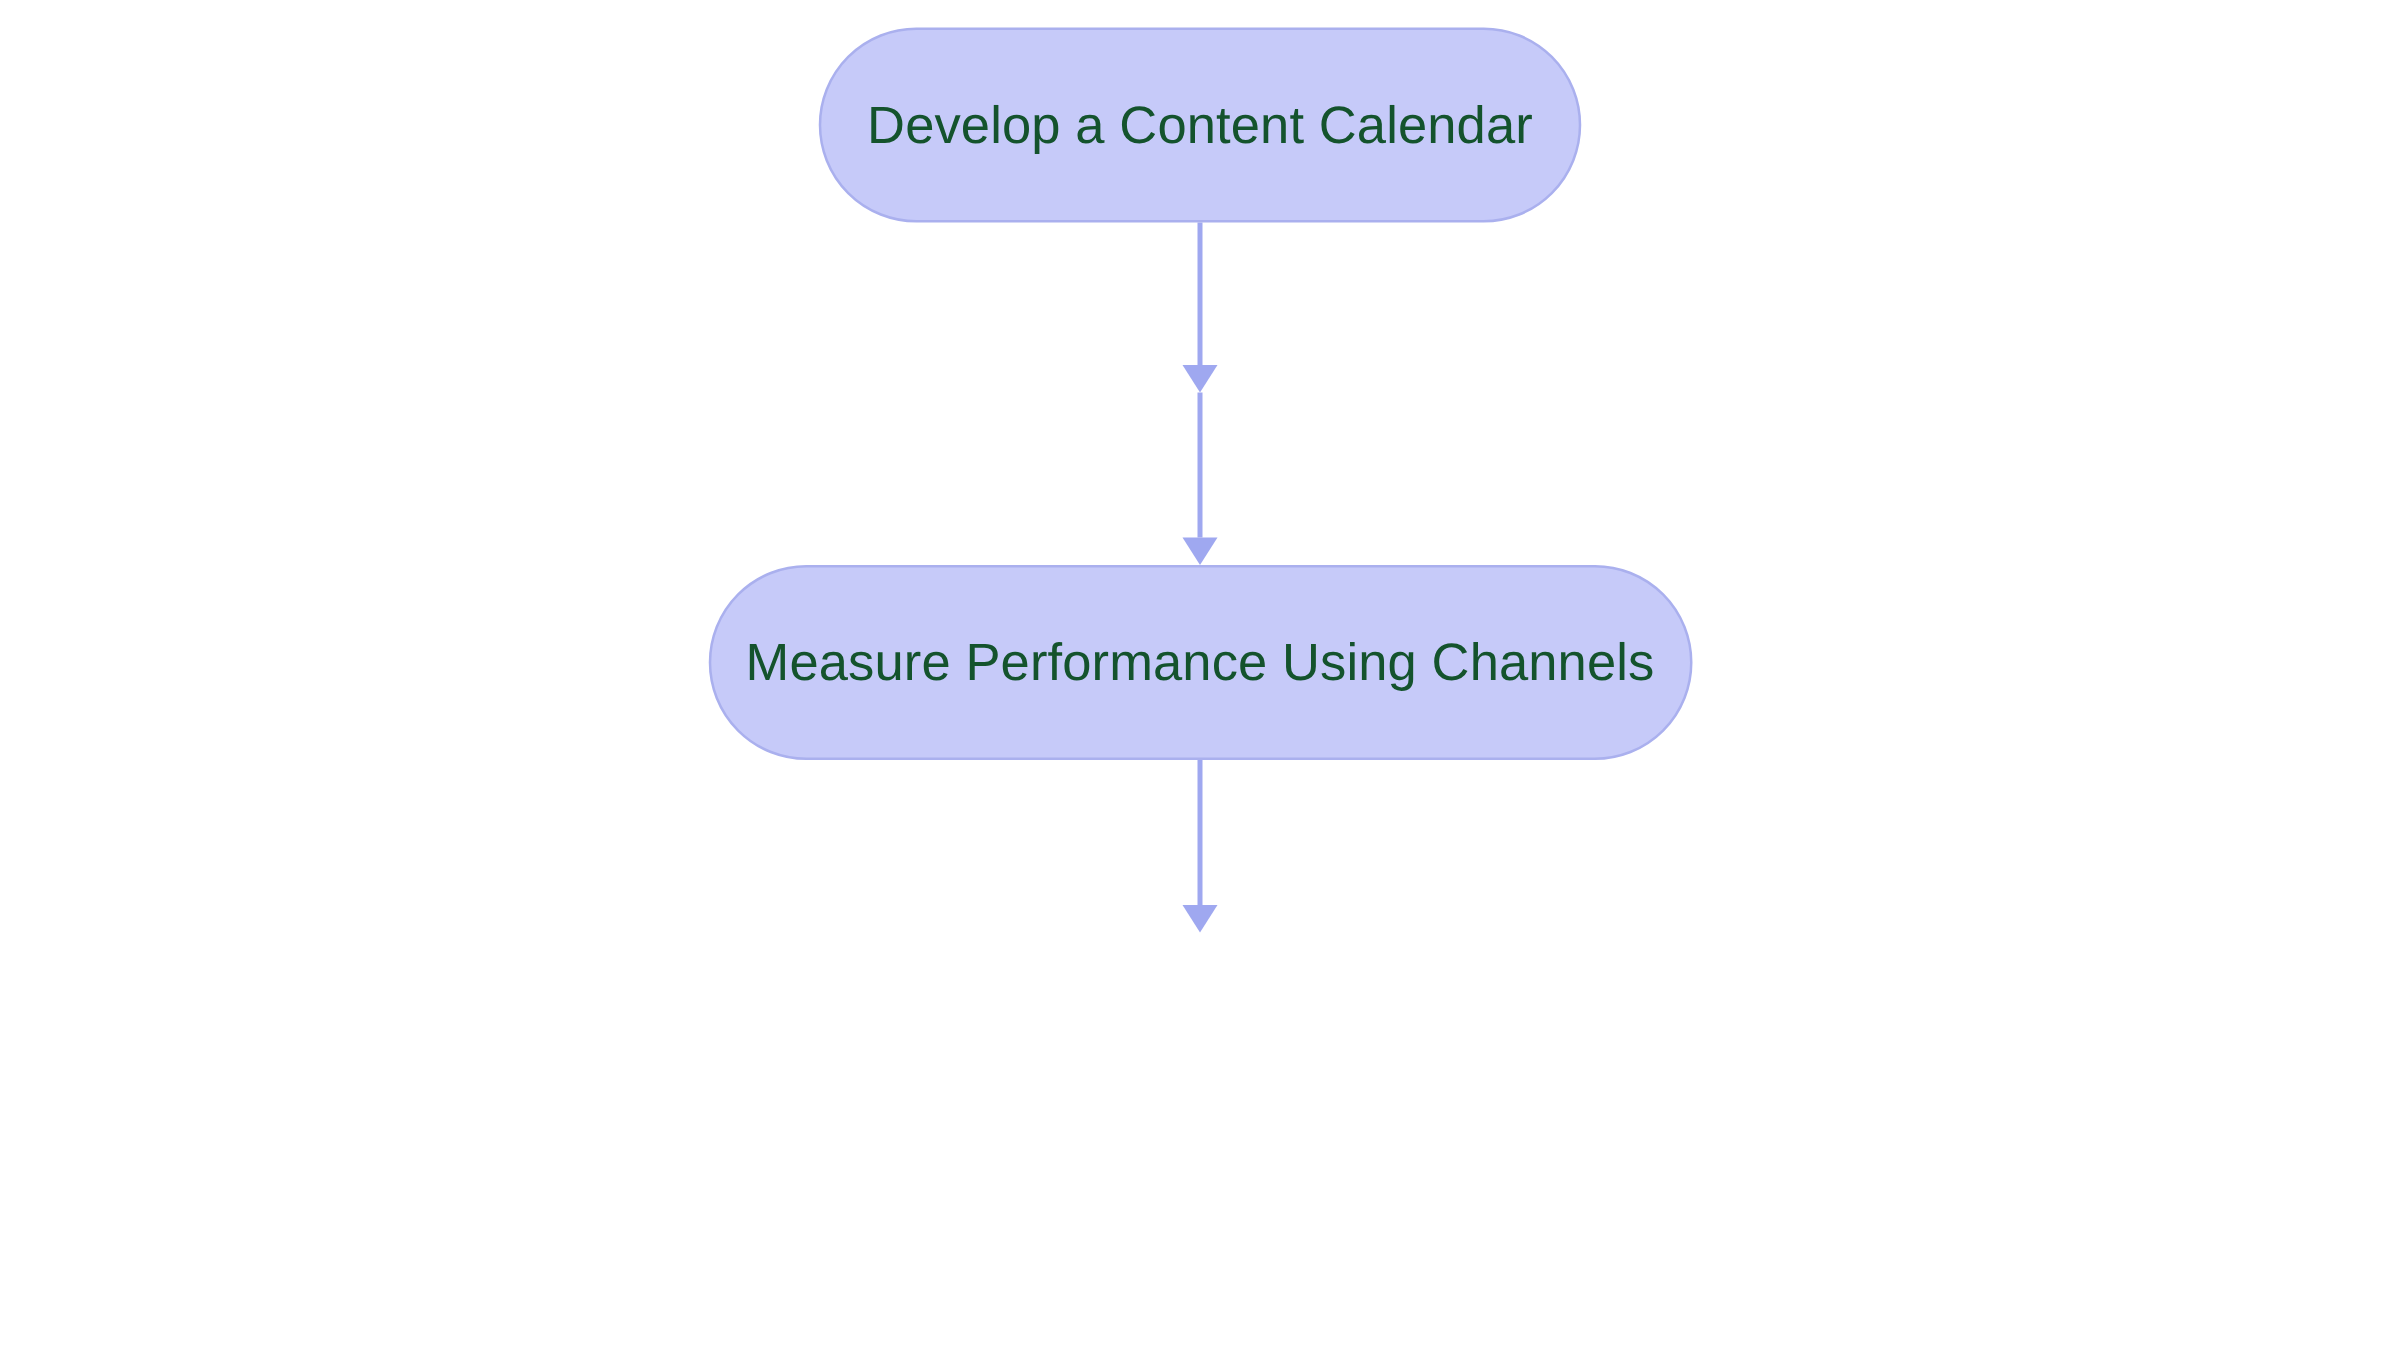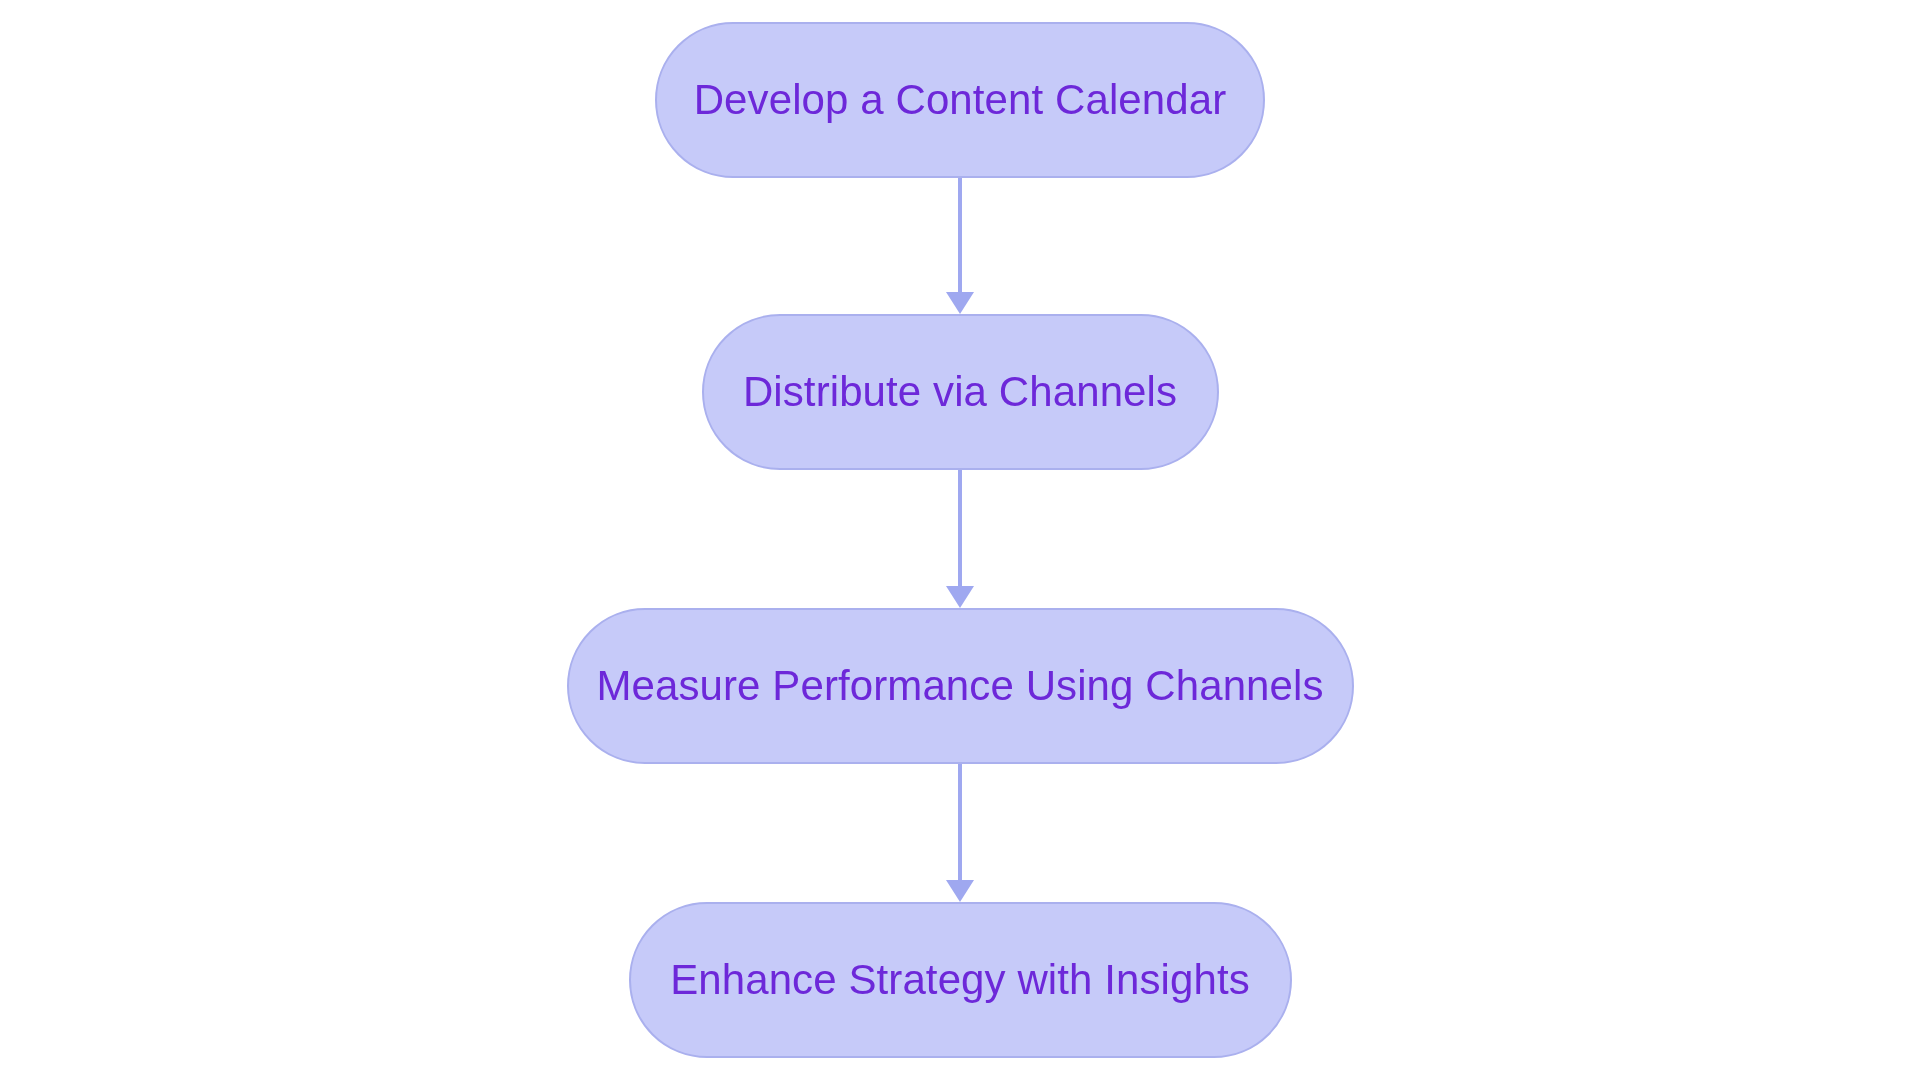--- a/index.html
+++ b/index.html
@@ -37,21 +37,21 @@
     background: #c6caf9;
     border: 2px solid #aab0ee;
     display: flex;
     align-items: center;
     justify-content: center;
     flex: 0 0 auto;
   }
   .node-label {
     font-size: 42px;
     font-weight: 400;
-    color: #6d28d9;
+    color: #14532d;
     letter-spacing: 0.1px;
     white-space: nowrap;
     line-height: 1;
     user-select: none;
   }
 
   .node-w1 { width: 610px; }
   .node-w2 { width: 517px; }
   .node-w3 { width: 787px; }
   .node-w4 { width: 663px; }
@@ -95,36 +95,30 @@
 
     <div class="node node-w1">
       <span class="node-label">Develop a Content Calendar</span>
     </div>
 
     <div class="connector gap-1">
       <div class="shaft"></div>
       <div class="head"></div>
     </div>
 
-    <div class="node node-w2">
-      <span class="node-label">Distribute via Channels</span>
-    </div>
 
     <div class="connector gap-2">
       <div class="shaft"></div>
       <div class="head"></div>
     </div>
 
     <div class="node node-w3">
       <span class="node-label">Measure Performance Using Channels</span>
     </div>
 
     <div class="connector gap-3">
       <div class="shaft"></div>
       <div class="head"></div>
     </div>
 
-    <div class="node node-w4">
-      <span class="node-label">Enhance Strategy with Insights</span>
-    </div>
 
   </div>
 </div>
 
 </body></html>

